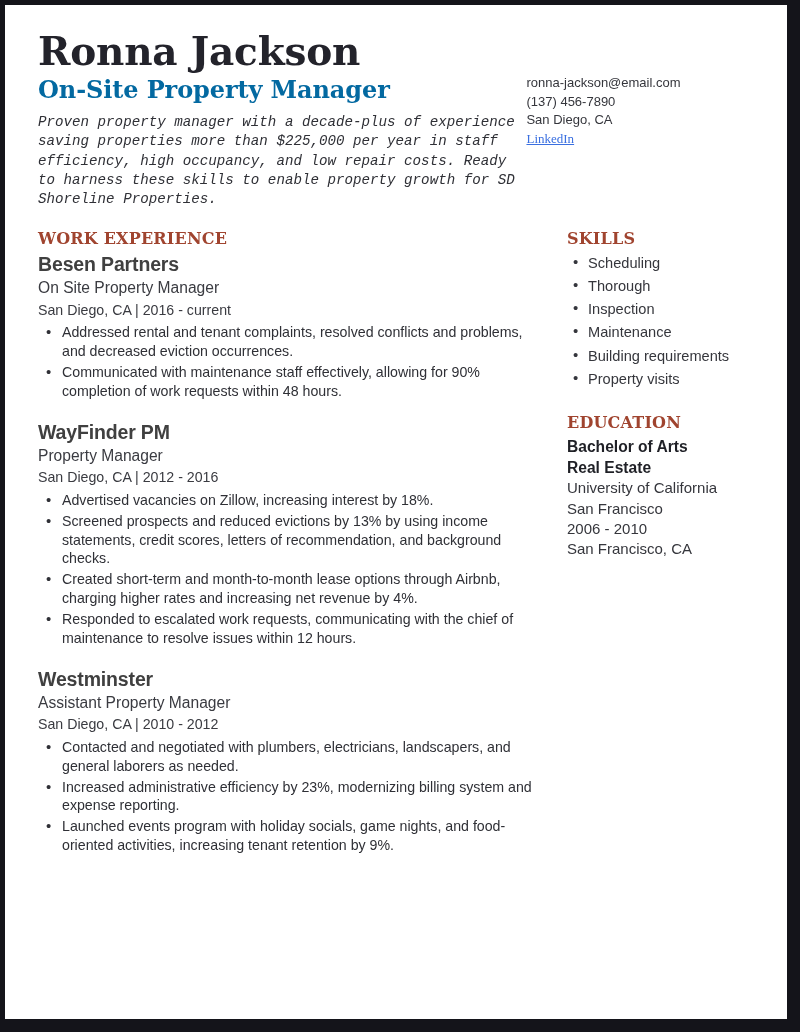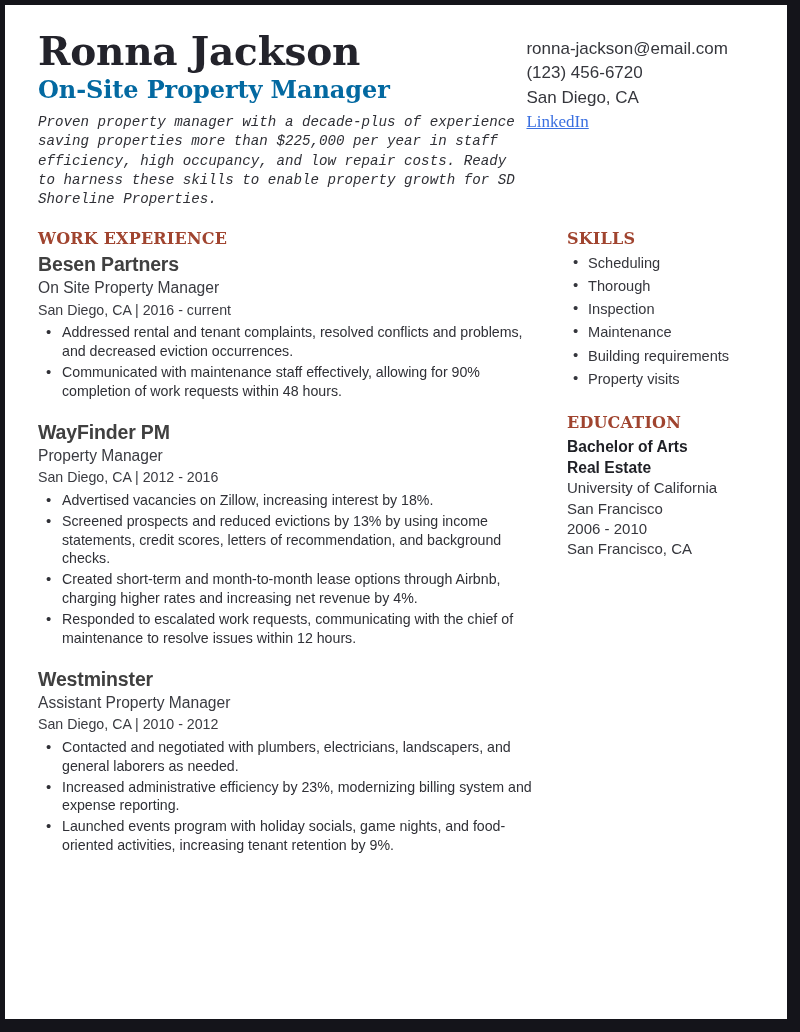--- a/index.html
+++ b/index.html
@@ -66,23 +66,24 @@
     font-style: italic;
     font-size: 14.2px;
     line-height: 1.35;
     color: #2f3036;
     margin: 9px 0 0 0;
     width: 486px;
   }
   .contact {
     width: 236px;
     padding-top: 6px;
-    font-size: 17px;
+    font-size: 13px;
     line-height: 1.43;
     color: #35363c;
+    margin-top: 37px;
   }
   .contact div { white-space: nowrap; }
   .contact a {
     color: #3a6fe0;
     text-decoration: underline;
     font-family: Liberation Serif, serif;
   }
 
   
   .body-cols {
@@ -192,21 +193,21 @@
     <div class="inner">
 
       <div class="header">
         <div class="header-left">
           <h1 class="name">Ronna Jackson</h1>
           <h2 class="tagline">On-Site Property Manager</h2>
           <p class="summary">Proven property manager with a decade-plus of experience saving properties more than $225,000 per year in staff efficiency, high occupancy, and low repair costs. Ready to harness these skills to enable property growth for SD Shoreline Properties.</p>
         </div>
         <div class="contact">
           <div>ronna-jackson@email.com</div>
-          <div>(123) 456-6720</div>
+          <div>(137) 456-7890</div>
           <div>San Diego, CA</div>
           <div><a href="#">LinkedIn</a></div>
         </div>
       </div>
 
       <div class="body-cols">
 
         <div class="col-main">
           <div class="section-head">WORK EXPERIENCE</div>
 

